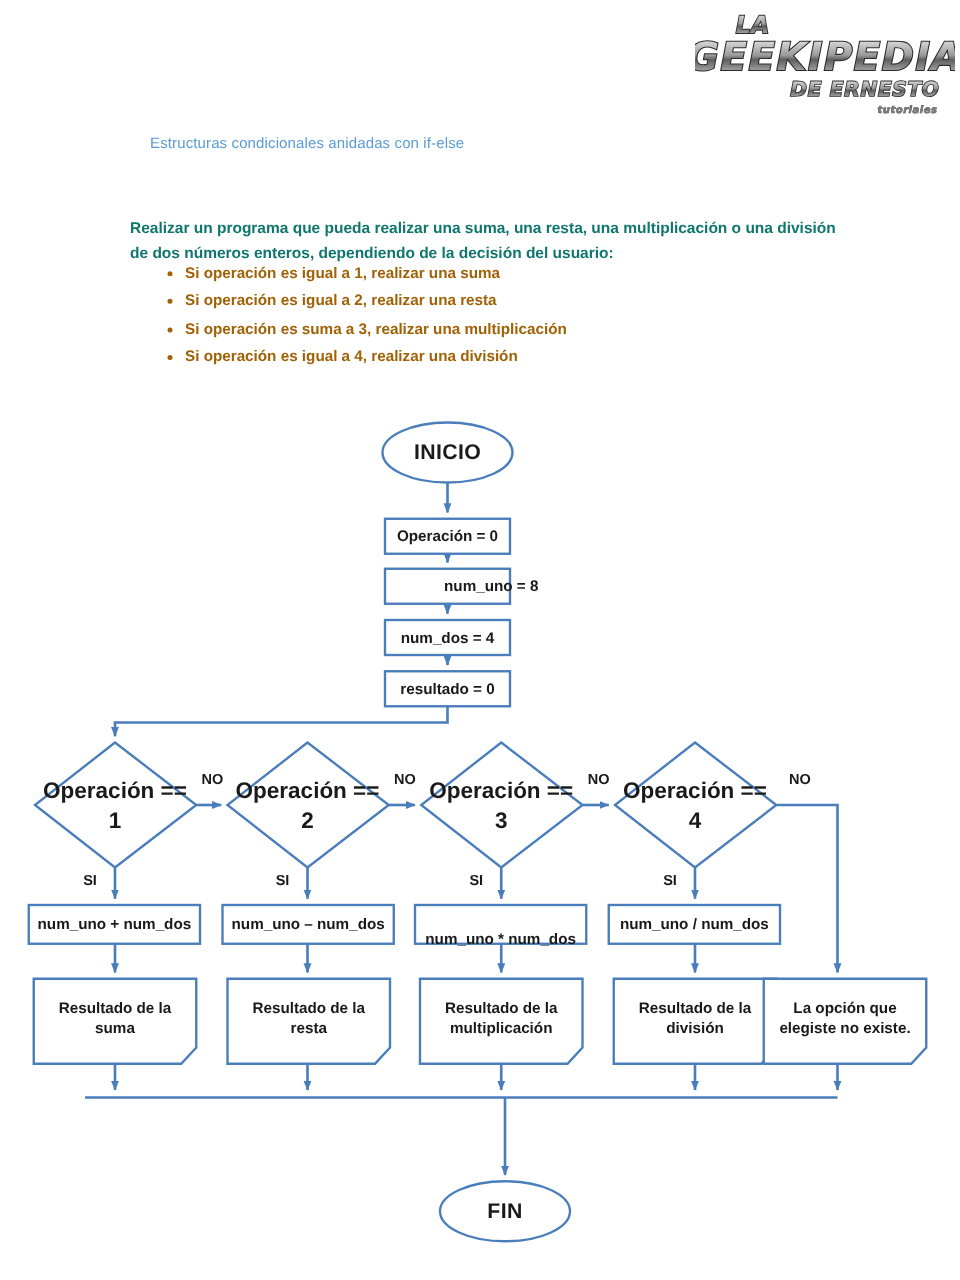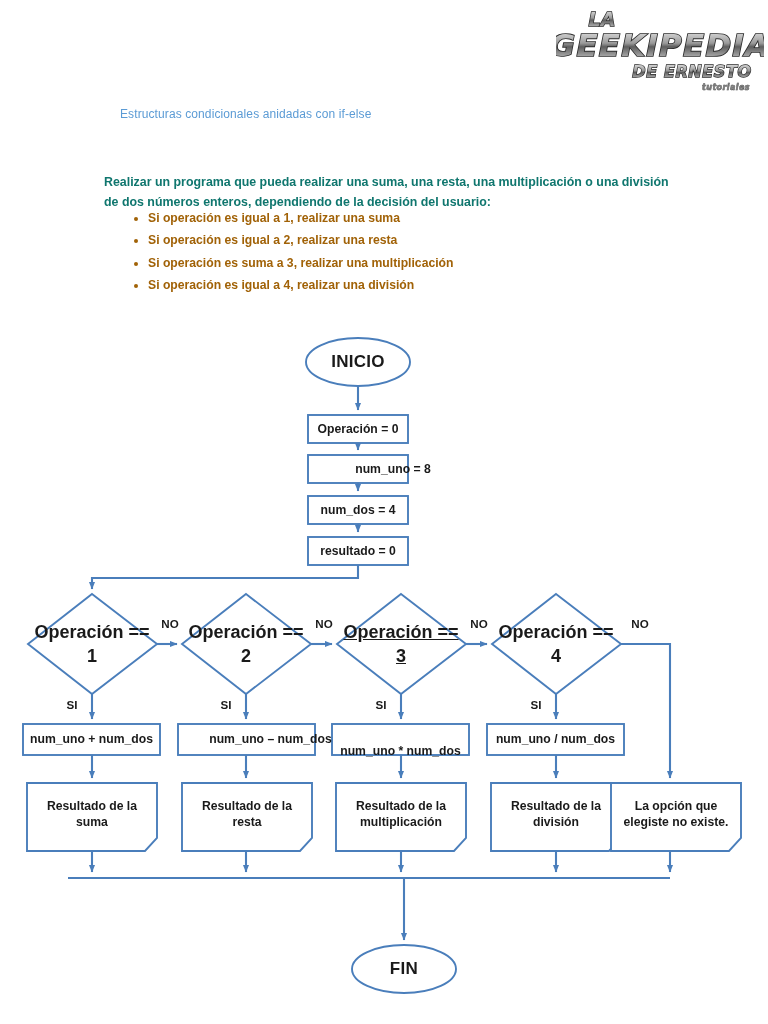--- a/index.html
+++ b/index.html
@@ -203,35 +203,35 @@
 
 <div class="node-label terminal-label" style="left:306px; top:348px; width:104px; height:28px;">INICIO</div>
 
 <div class="node-label process-label" style="left:308px; top:415px; width:100px; height:28px;">Operación = 0</div>
 <div class="node-label process-label" style="left:308px; top:455px; width:114px; height:28px;margin-left:28px;">num_uno = 8</div>
 <div class="node-label process-label" style="left:308px; top:496px; width:100px; height:28px;">num_dos = 4</div>
 <div class="node-label process-label" style="left:308px; top:537px; width:100px; height:28px;text-align:right;">resultado = 0</div>
 
 <div class="node-label decision-label" style="left:30px; top:630px; width:124px; height:28px;">Operación == 1</div>
 <div class="node-label decision-label" style="left:184px; top:630px; width:124px; height:28px;">Operación == 2</div>
-<div class="node-label decision-label" style="left:339px; top:630px; width:124px; height:28px;text-decoration:underline;">Operación == 3</div>
+<div class="node-label decision-label" style="left:339px; top:630px; width:124px; height:28px;">Operación == 3</div>
 <div class="node-label decision-label" style="left:494px; top:630px; width:124px; height:28px;">Operación == 4</div>
 
 <div class="node-label branch-label" style="left:152px; top:616px; width:36px; height:16px;">NO</div>
 <div class="node-label branch-label" style="left:306px; top:616px; width:36px; height:16px;">NO</div>
 <div class="node-label branch-label" style="left:461px; top:616px; width:36px; height:16px;">NO</div>
 <div class="node-label branch-label" style="left:622px; top:616px; width:36px; height:16px;">NO</div>
 
 <div class="node-label branch-label" style="left:58px; top:697px; width:28px; height:16px;">SI</div>
 <div class="node-label branch-label" style="left:212px; top:697px; width:28px; height:16px;">SI</div>
 <div class="node-label branch-label" style="left:367px; top:697px; width:28px; height:16px;">SI</div>
 <div class="node-label branch-label" style="left:522px; top:697px; width:28px; height:16px;">SI</div>
 
 <div class="node-label operation-label" style="left:23px; top:724px; width:137px; height:31px;">num_uno + num_dos</div>
-<div class="node-label operation-label" style="left:178px; top:724px; width:137px; height:31px;padding-left:24px;">num_uno – num_dos</div>
+<div class="node-label operation-label" style="left:178px; top:724px; width:137px; height:31px;">num_uno – num_dos</div>
 <div class="node-label operation-label" style="left:332px; top:724px; width:137px; height:31px;margin-top:12px;">num_uno * num_dos</div>
 <div class="node-label operation-label" style="left:487px; top:724px; width:137px; height:31px;">num_uno / num_dos</div>
 
 <div class="node-label output-label" style="left:27px; top:783px; width:130px; height:62px;">Resultado de la
 suma</div>
 <div class="node-label output-label" style="left:182px; top:783px; width:130px; height:62px;">Resultado de la
 resta</div>
 <div class="node-label output-label" style="left:336px; top:783px; width:130px; height:62px;">Resultado de la
 multiplicación</div>
 <div class="node-label output-label" style="left:491px; top:783px; width:130px; height:62px;">Resultado de la

